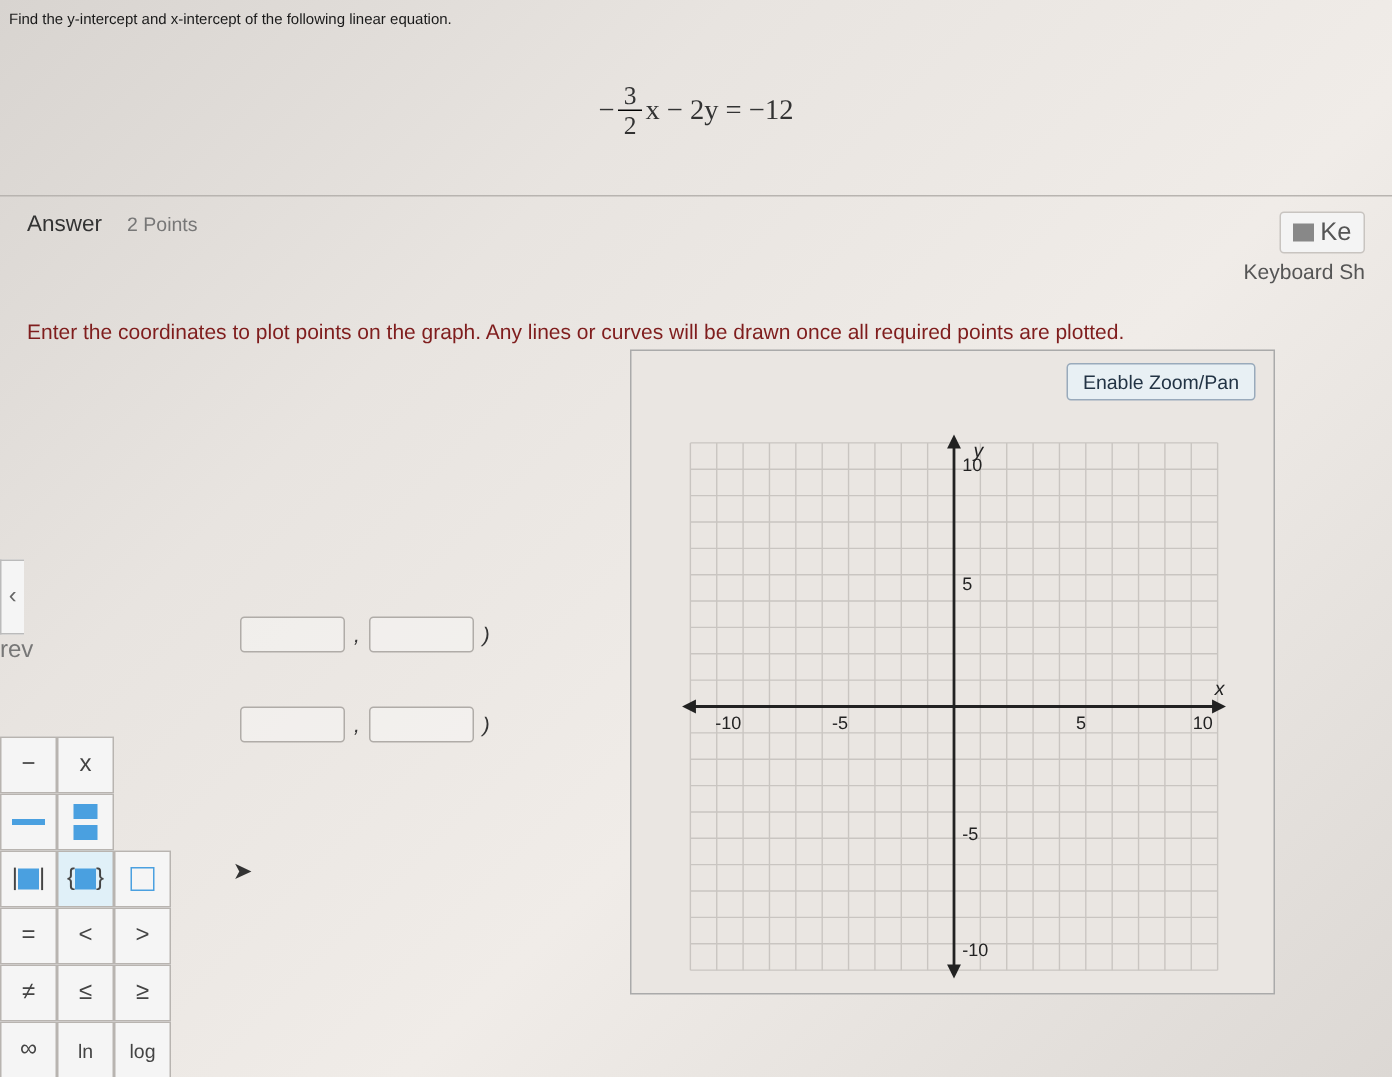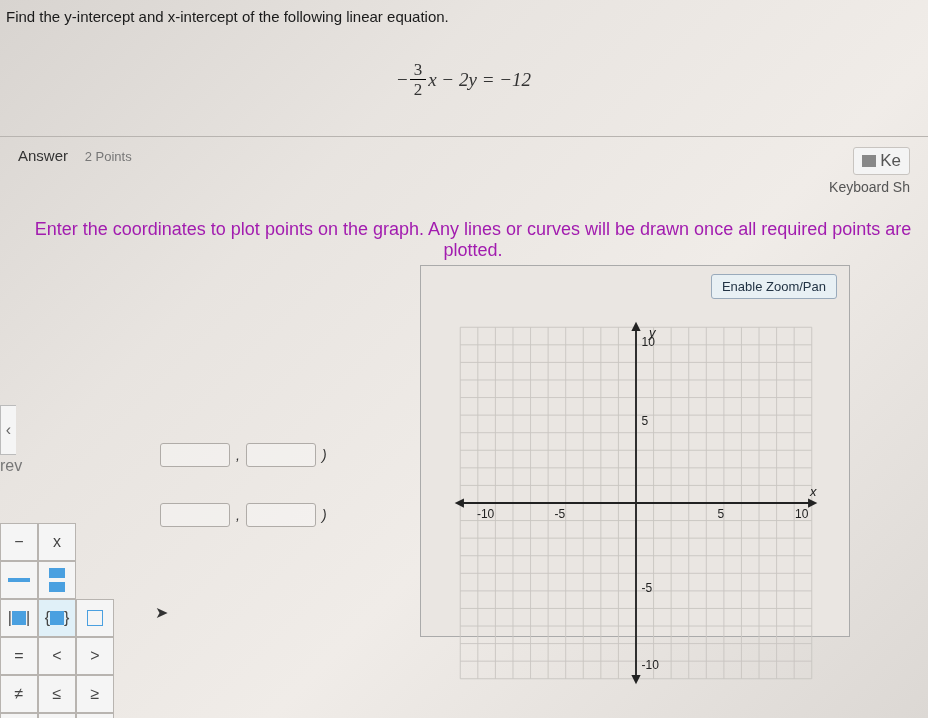--- a/index.html
+++ b/index.html
@@ -8,21 +8,21 @@
     background: linear-gradient(135deg, #d8d4d0 0%, #e8e4e0 30%, #f0ece8 60%, #dcd8d4 100%);
     width: 928px;
     height: 718px;
     overflow: hidden;
     color: #333;
   }
   .question-area {
     padding: 8px 6px;
   }
   .question-text {
-    font-size: 15px;
+    font-size: 10px;
     color: #1a1a1a;
   }
   .equation-area {
     text-align: center;
     margin: 28px 0 38px 0;
     font-family: 'Times New Roman', serif;
   }
   .eq {
     display:inline-flex;
     align-items:center;
@@ -52,24 +52,23 @@
     border:1px solid #c8c4c0;
     border-radius:3px;
     padding:3px 8px;
     font-size:17px;
     display:inline-flex;
     align-items:center;
     gap:4px;
   }
   .kb-icon { width:14px; height:12px; background:#888; display:inline-block; }
   .instruction {
-    font-size:18px;
+    font-size:14px;
     margin: 24px 0 4px 18px;
-    color:#a21caf;
-    text-align:center;
+    color:#7f1d1d;
   }
   .work-area {
     display:flex;
     gap:0px;
     padding-left:0;
   }
   .left-column {
     width: 420px;
     position:relative;
   }
@@ -142,21 +141,21 @@
   }
   .kp-cell.sel { background:#e0f0f8; }
   .kp-cell .blue-box { width:14px; height:14px; background:#4aa0e0; }
   .kp-cell .blue-line { width:22px; height:4px; background:#4aa0e0; }
   .kp-cell .stack-blue { display:flex; flex-direction:column; gap:4px; align-items:flex-end; }
   .kp-cell .stack-blue div { width:16px; height:10px; background:#4aa0e0; }
   
   .graph-panel {
     border:1px solid #aaa;
     width:430px;
-    height:372px;
+    height:430px;
     background:#eae6e2;
     position:relative;
   }
   .zoom-btn {
     position:absolute;
     right:12px;
     top:8px;
     background:#e8f0f4;
     border:1px solid #9ab;
     padding:4px 10px;
@@ -179,21 +178,21 @@
   <div class="question-text">Find the y-intercept and x-intercept of the following linear equation.</div>
 </div>
 
 <div class="equation-area">
   <span class="eq">
     <span>−</span>
     <span class="fraction">
       <span class="num">3</span>
       <span class="den">2</span>
     </span>
-    <span style="font-style:italic;">x − 2y = −12</span>
+    <span style="">x − 2y = −12</span>
   </span>
 </div>
 
 <div class="answer-header">
   <div class="answer-left">
     <span>Answer</span>
     &nbsp;&nbsp;
     <span style="color:#777;font-size:13px;">2 Points</span>
   </div>
   <div class="answer-right">

